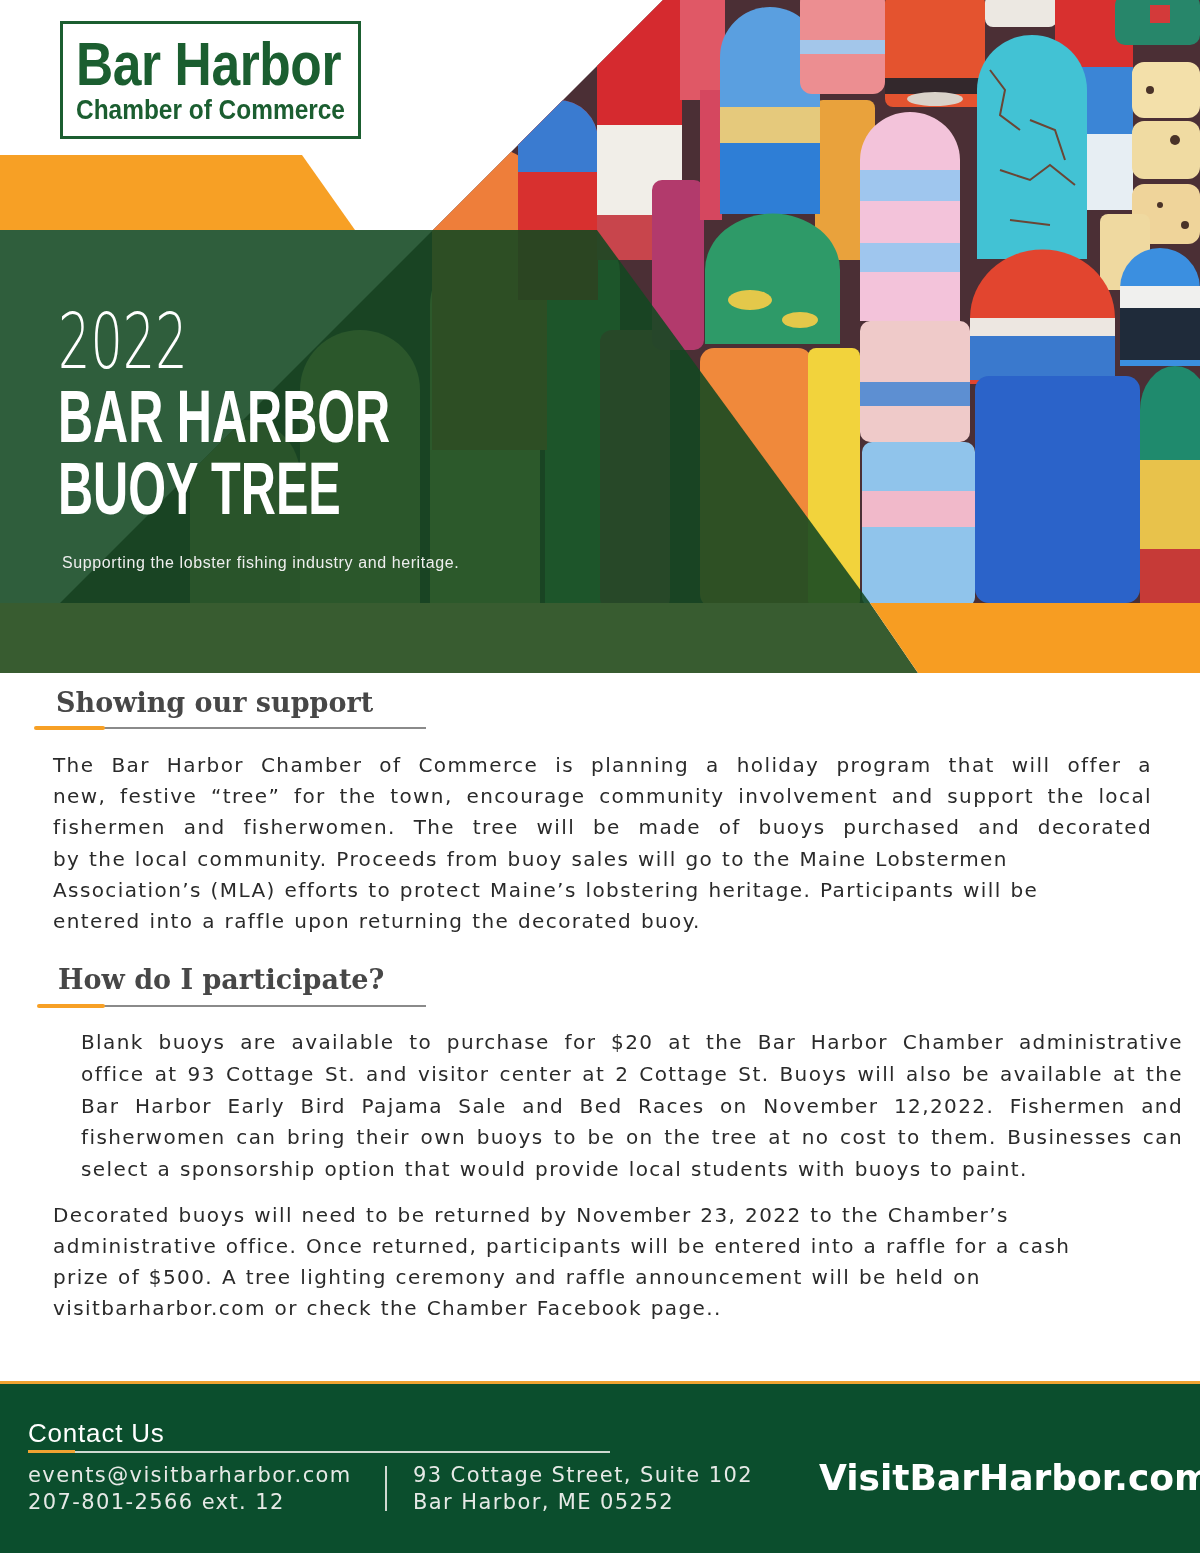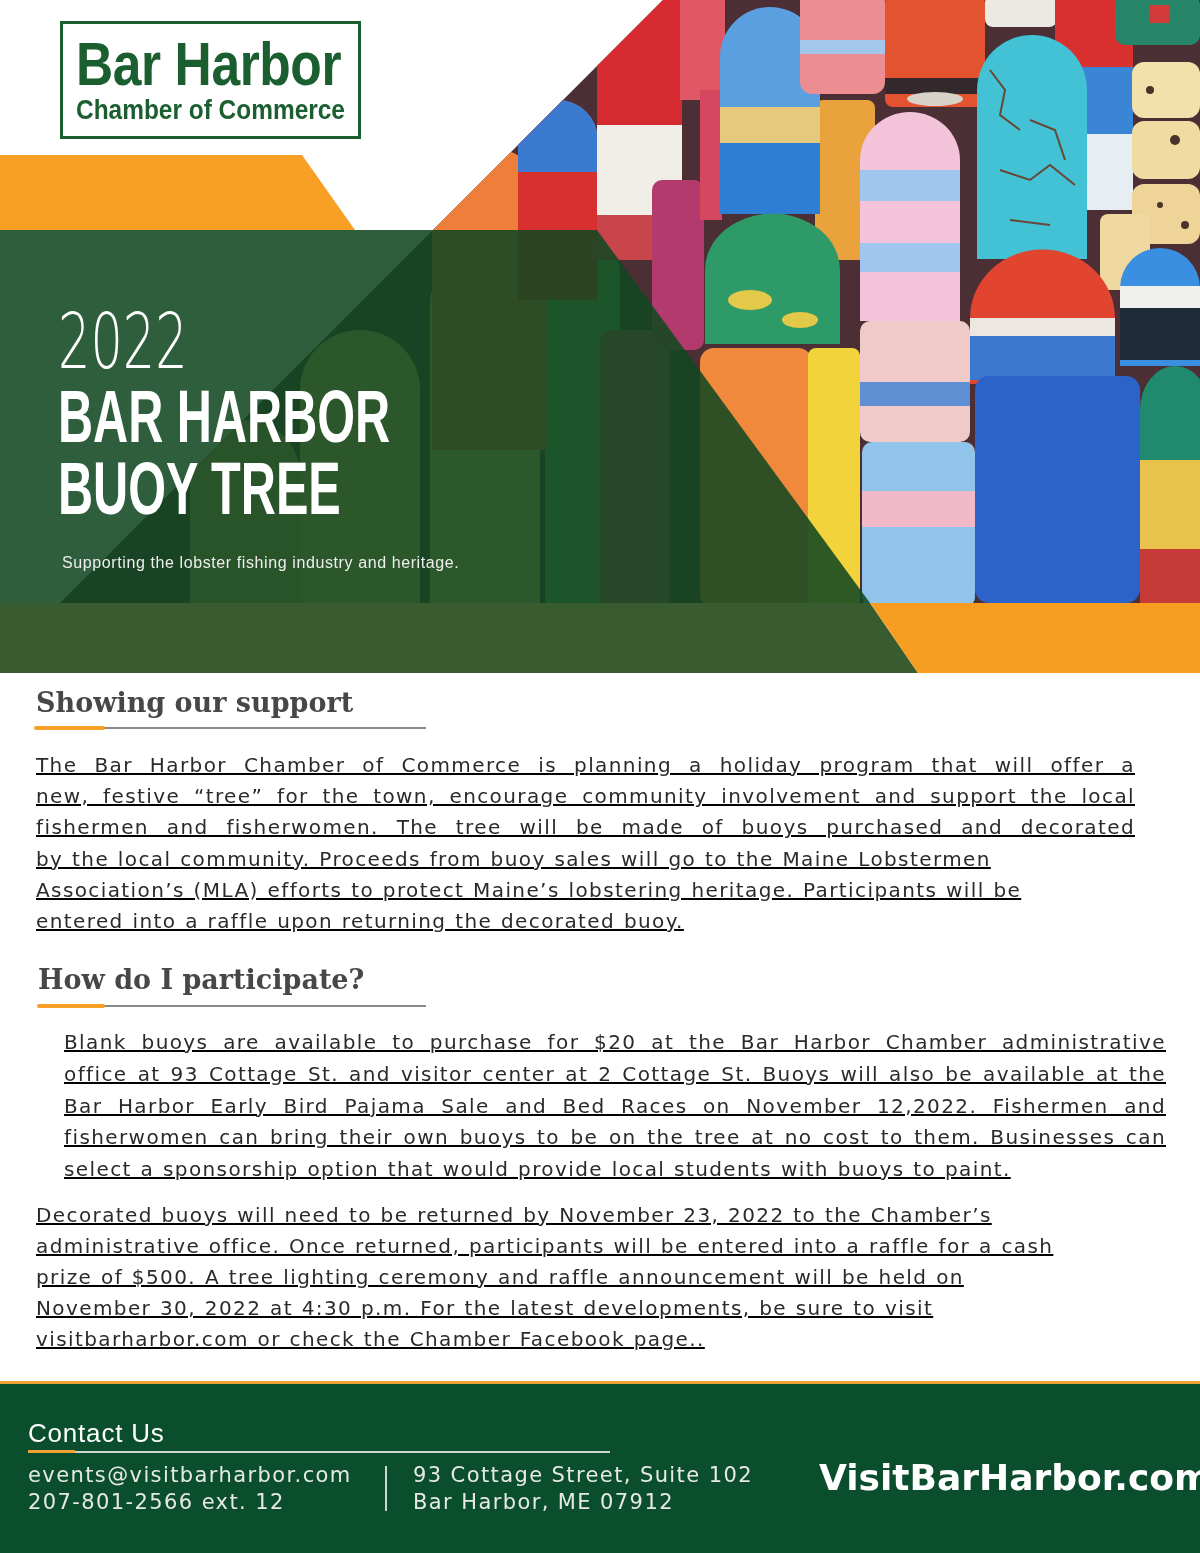--- a/index.html
+++ b/index.html
@@ -40,25 +40,25 @@
   .hero-title.l1 { top: 380px; }
   .hero-title.l2 { top: 452px; }
   .hero-sub {
     left: 62px; top: 548px; font-family: "Liberation Sans", sans-serif;
     font-size: 16px; line-height: 30px; color: #eeeeee; letter-spacing: 0.6px;
   }
 
   
   .sec-heading {
     font-family: "DejaVu Serif", serif; font-weight: bold; font-size: 27px;
-    line-height: 32px; color: #474747;
+    line-height: 32px; color: #474747; margin-left: 20px;
   }
   .rule-gray { position: absolute; height: 1.5px; background: #8a8a8a; }
   .rule-orange { position: absolute; height: 4px; background: #f7a025; border-radius: 2px; }
-  .para { position: absolute; left: 36px; text-decoration: underline; }
+  .para { position: absolute; left: 53px; }
   .para .ln {
     display: block; white-space: nowrap; font-family: "DejaVu Sans", sans-serif;
     font-size: 20px; color: #2a2a2a; letter-spacing: 1.4px; word-spacing: 1px;
   }
   .para .ln.j { text-align: justify; text-align-last: justify; }
   .p1 { top: 750px; width: 1099px; }
   .p1 .ln { line-height: 31.2px; }
   .p2 { top: 1027px; width: 1130px; }
   .p2 .ln { line-height: 31.75px; margin-left: 28px; }
   .p3 { top: 1200px; width: 1130px; }
@@ -202,29 +202,28 @@
     <span class="ln j">office at 93 Cottage St. and visitor center at 2 Cottage St. Buoys will also be available at the</span>
     <span class="ln j">Bar Harbor Early Bird Pajama Sale and Bed Races on November 12,2022. Fishermen and</span>
     <span class="ln j">fisherwomen can bring their own buoys to be on the tree at no cost to them. Businesses can</span>
     <span class="ln">select a sponsorship option that would provide local students with buoys to paint.</span>
   </div>
 
   <div class="para p3">
     <span class="ln">Decorated buoys will need to be returned by November 23, 2022 to the Chamber’s</span>
     <span class="ln">administrative office. Once returned, participants will be entered into a raffle for a cash</span>
     <span class="ln">prize of $500. A tree lighting ceremony and raffle announcement will be held on</span>
-    <span class="ln">November 30, 2022 at 4:30 p.m. For the latest developments, be sure to visit</span>
     <span class="ln">visitbarharbor.com or check the Chamber Facebook page..</span>
   </div>
 
   <div class="footer-top-line"></div>
   <div class="footer"></div>
   <div class="abs footer-heading">Contact Us</div>
   <div class="footer-rule-white"></div>
   <div class="footer-rule-orange"></div>
 
   <a class="abs footer-text" style="left:28px; top:1462px;">events@visitbarharbor.com</a>
   <a class="abs footer-text" style="left:28px; top:1489px;">207-801-2566 ext. 12</a>
   <div class="footer-divider"></div>
   <div class="abs footer-text" style="left:413px; top:1462px;">93 Cottage Street, Suite 102</div>
-  <div class="abs footer-text" style="left:413px; top:1489px;">Bar Harbor, ME 07912</div>
+  <div class="abs footer-text" style="left:413px; top:1489px;">Bar Harbor, ME 05252</div>
   <a class="abs footer-web">VisitBarHarbor.com</a>
 </div>
 
 </body></html>

